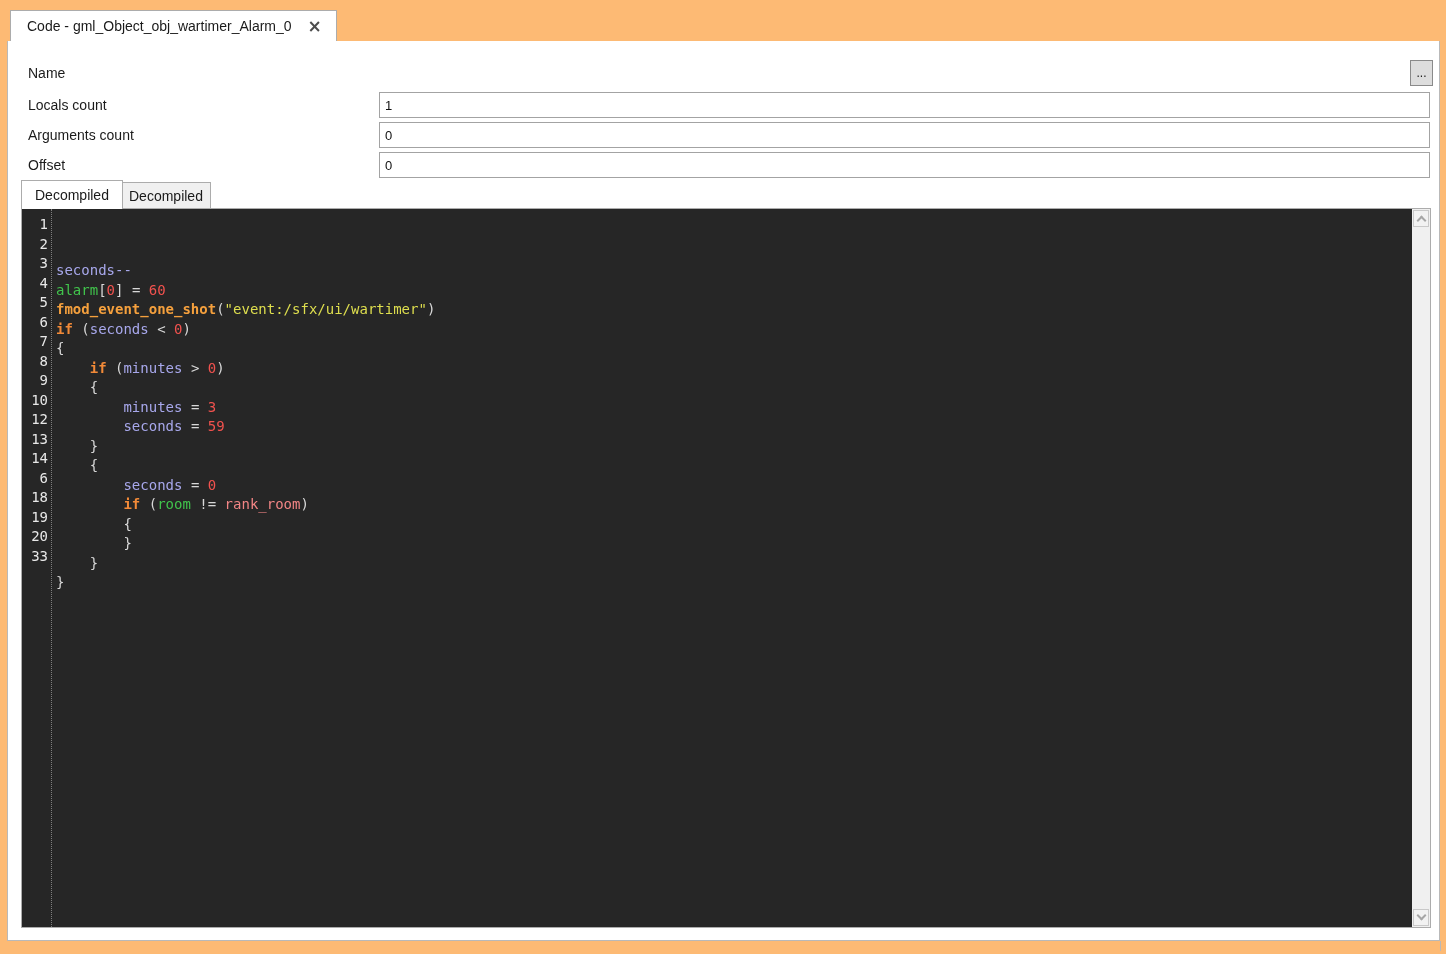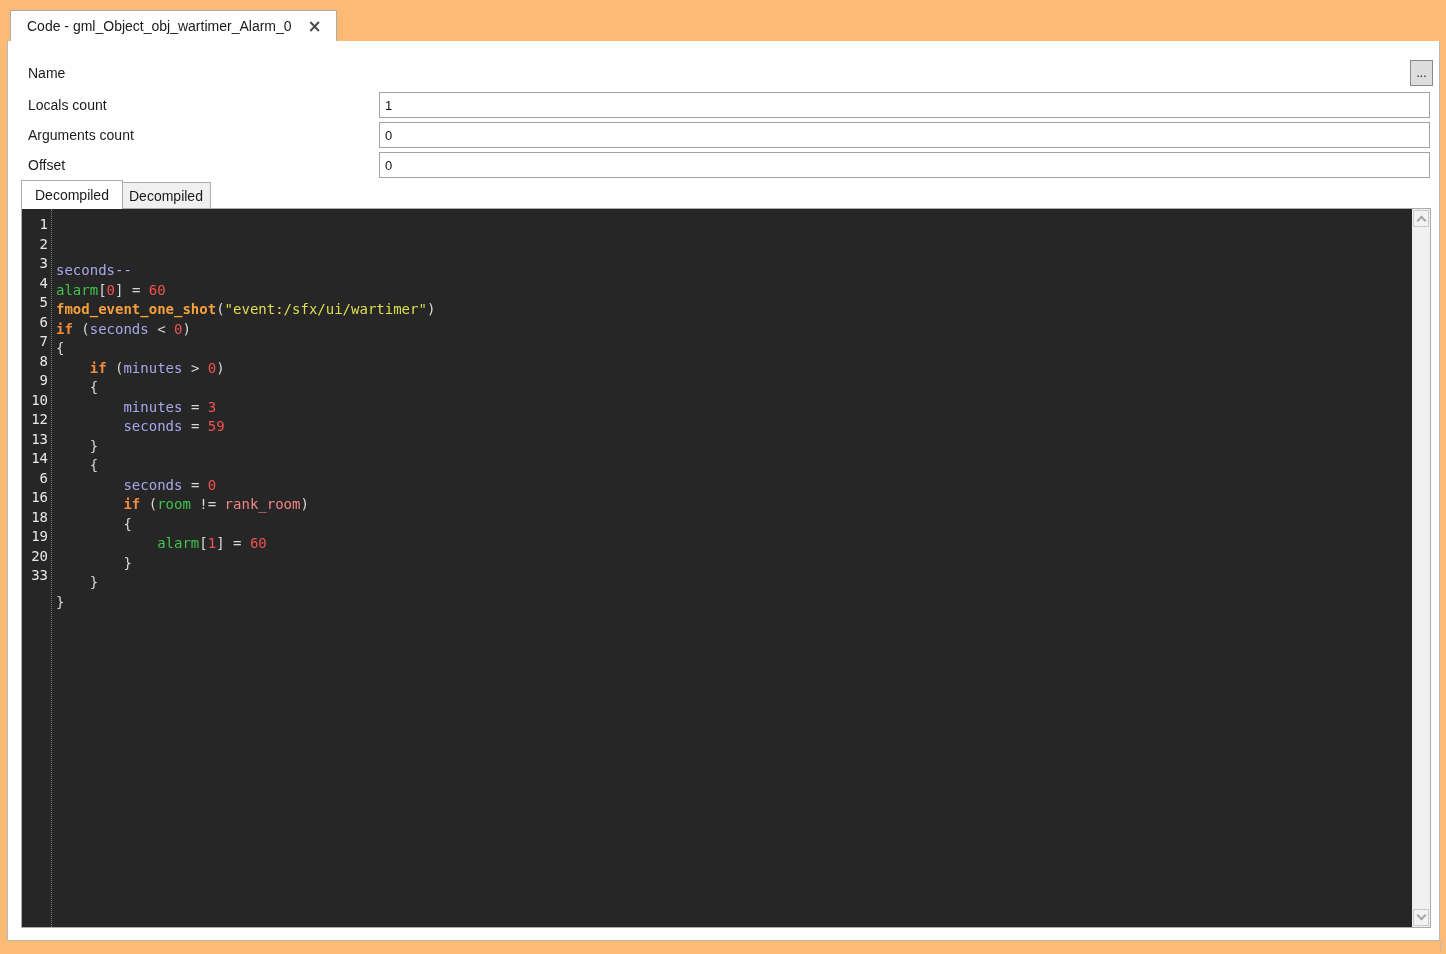--- a/index.html
+++ b/index.html
@@ -188,24 +188,20 @@
             </div>
             <div class="row">
               <span class="ln">14</span>
               <span class="code"><span style="color: rgb(216, 216, 216);">        </span><span style="color: rgb(242, 138, 56); font-weight: bold;">if</span><span style="color: rgb(216, 216, 216);"> (</span><span style="color: rgb(65, 196, 76);">room</span><span style="color: rgb(216, 216, 216);"> != </span><span style="color: rgb(242, 133, 133);">rank_room</span><span style="color: rgb(216, 216, 216);">)</span></span>
             </div>
             <div class="row">
               <span class="ln">6</span>
               <span class="code"><span style="color: rgb(216, 216, 216);">        {</span></span>
             </div>
             <div class="row">
-              <span class="ln">16</span>
-              <span class="code"><span style="color: rgb(216, 216, 216);">            </span><span style="color: rgb(65, 196, 76);">alarm</span><span style="color: rgb(216, 216, 216);">[</span><span style="color: rgb(242, 82, 78);">1</span><span style="color: rgb(216, 216, 216);">]</span><span style="color: rgb(216, 216, 216);"> = </span><span style="color: rgb(242, 82, 78);">60</span></span>
-            </div>
-            <div class="row">
               <span class="ln">18</span>
               <span class="code"><span style="color: rgb(216, 216, 216);">        }</span></span>
             </div>
             <div class="row">
               <span class="ln">19</span>
               <span class="code"><span style="color: rgb(216, 216, 216);">    }</span></span>
             </div>
             <div class="row">
               <span class="ln">20</span>
               <span class="code"><span style="color: rgb(216, 216, 216);">}</span></span>

